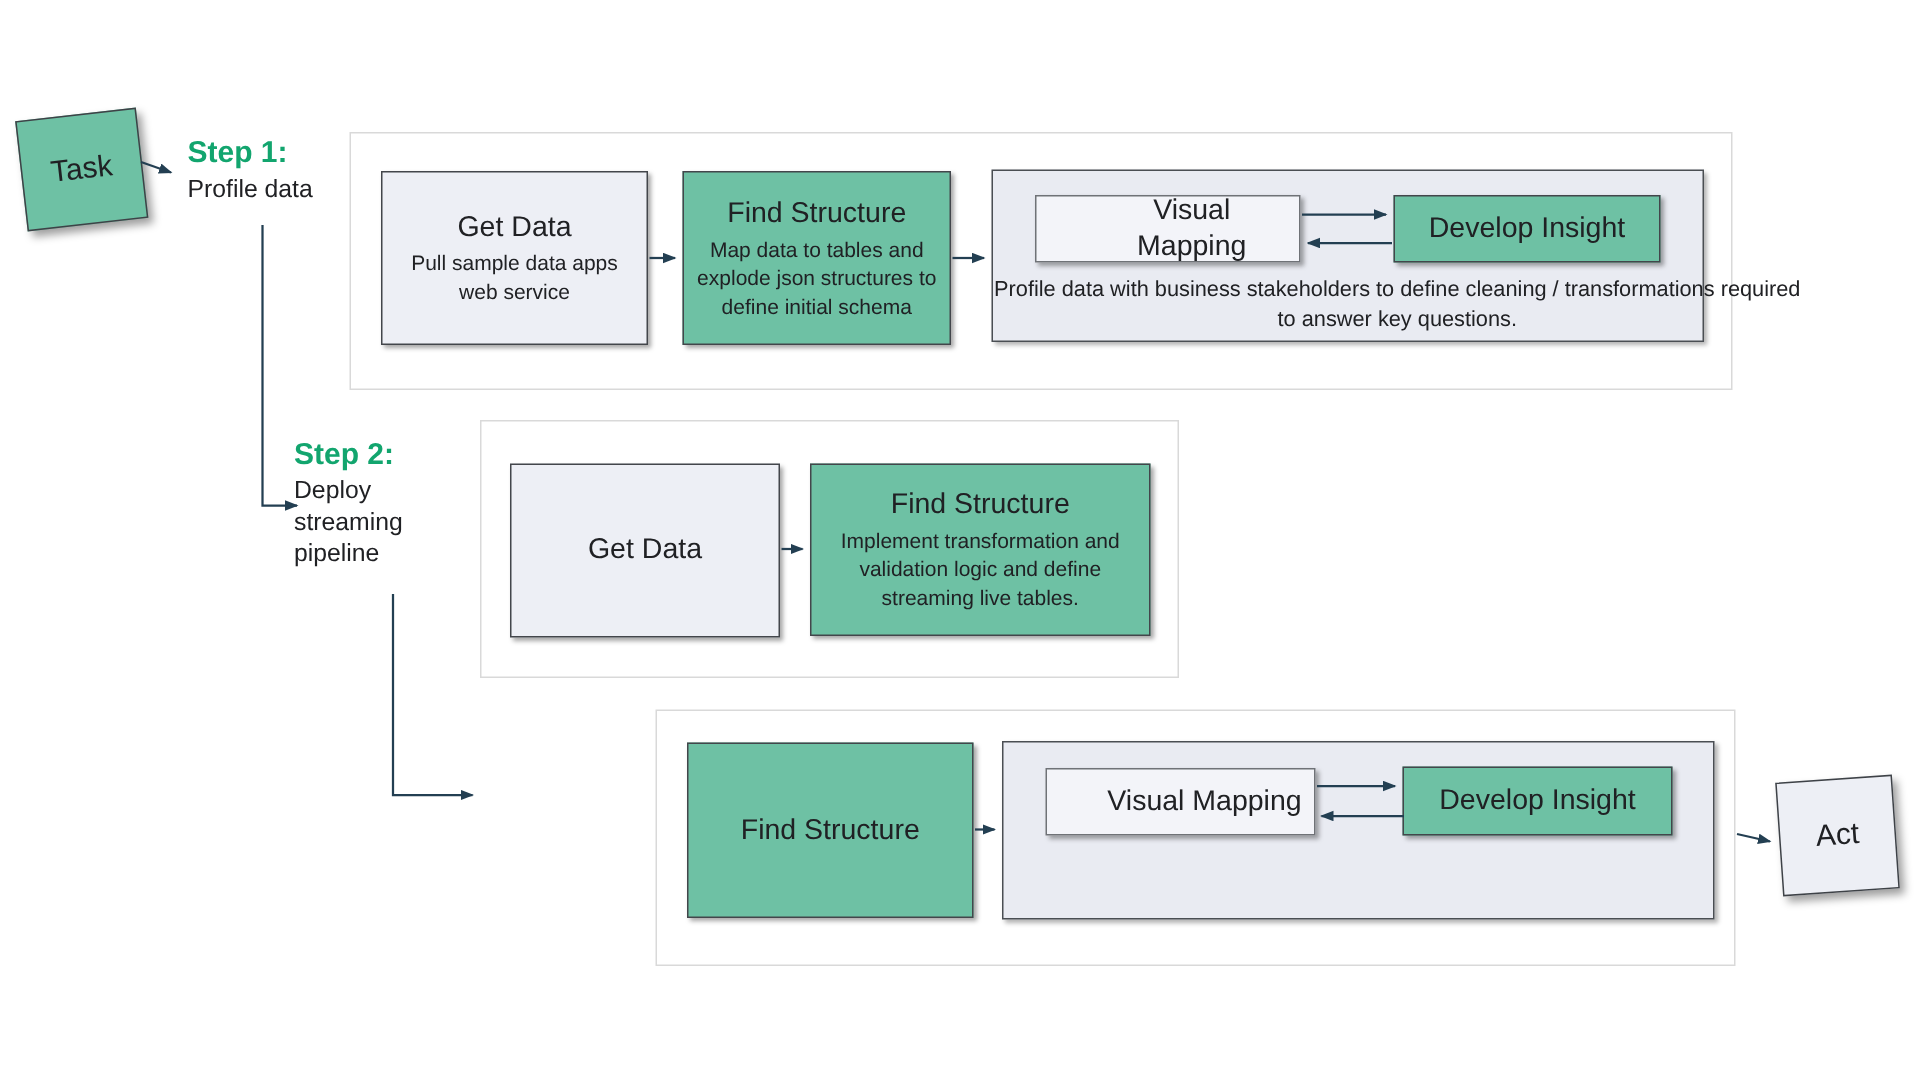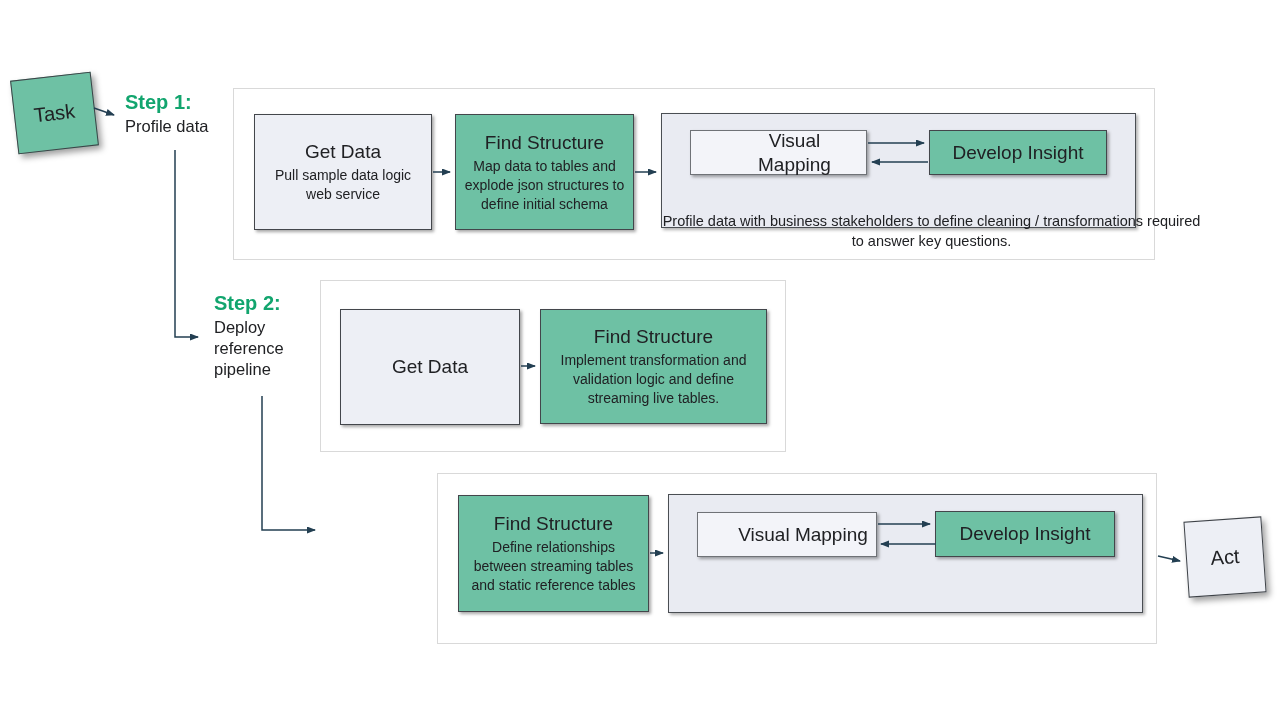--- a/index.html
+++ b/index.html
@@ -40,28 +40,28 @@
   #fs1{left:455px;top:114px;width:179px;height:116px;}
   #vm1{left:690px;top:130px;width:177px;height:45px;}
   #di1{left:929px;top:130px;width:178px;height:45px;}
   #gd2{left:340px;top:309px;width:180px;height:116px;}
   #fs2{left:540px;top:309px;width:227px;height:115px;}
   #fs3{left:458px;top:495px;width:191px;height:117px;}
   #vm3{left:697px;top:512px;width:180px;height:45px;}
   #di3{left:935px;top:511px;width:180px;height:46px;}
 
   .caption{position:absolute;text-align:center;font-size:14.5px;line-height:19.5px;color:var(--text_color);}
-  #cap1{left:661px;top:184px;width:541px;margin-top:28px;}
+  #cap1{left:661px;top:184px;width:541px;}
   #cap3{left:668px;top:563px;width:475px;}
 
   .step-label{position:absolute;}
   .step-heading{font-weight:bold;font-size:20px;line-height:24px;color:var(--step_heading_green);}
   .step-sub{font-size:16.5px;line-height:21px;color:var(--text_color);margin-top:2px;}
   #label1{left:125px;top:90px;width:110px;}
-  #label2{left:214px;top:291px;width:100px;}
+  #label2{left:196px;top:291px;width:100px;}
   #label3{left:330px;top:482px;width:95px;}
 
   .note{position:absolute;display:flex;align-items:center;justify-content:center;
         font-size:20px;border:1.5px solid #3E4247;box-shadow:3px 4px 6px rgba(0,0,0,.38);}
   .note-task{left:14px;top:76px;width:81px;height:74px;background:var(--green_fill);
              transform:rotate(-6.5deg);}
   .note-act{left:1186px;top:519px;width:78px;height:76px;background:var(--gray_fill);
             transform:rotate(-4deg);}
 
   .overlay{position:absolute;left:0;top:0;pointer-events:none;}
@@ -79,26 +79,26 @@
 
   <div class="panel" id="panel1"></div>
   <div class="panel" id="panel3"></div>
 
   <div class="step-label" id="label1">
     <div class="step-heading">Step 1:</div>
     <div class="step-sub">Profile data</div>
   </div>
   <div class="step-label" id="label2">
     <div class="step-heading">Step 2:</div>
-    <div class="step-sub">Deploy reference pipeline</div>
+    <div class="step-sub">Deploy streaming pipeline</div>
   </div>
 
   <div class="box gray" id="gd1">
     <div class="title">Get Data</div>
-    <div class="body">Pull sample data logic web service</div>
+    <div class="body">Pull sample data apps web service</div>
   </div>
   <div class="box green" id="fs1">
     <div class="title">Find Structure</div>
     <div class="body">Map data to tables and explode json structures to define initial schema</div>
   </div>
   <div class="box light" id="vm1">
     <div class="title">Visual Mapping</div>
   </div>
   <div class="box green" id="di1">
     <div class="title">Develop Insight</div>
@@ -108,21 +108,20 @@
   <div class="box gray" id="gd2">
     <div class="title">Get Data</div>
   </div>
   <div class="box green" id="fs2">
     <div class="title">Find Structure</div>
     <div class="body">Implement transformation and validation logic and define streaming live tables.</div>
   </div>
 
   <div class="box green" id="fs3">
     <div class="title">Find Structure</div>
-    <div class="body">Define relationships between streaming tables and static reference tables</div>
   </div>
   <div class="box light" id="vm3">
     <div class="title">Visual Mapping</div>
   </div>
   <div class="box green" id="di3">
     <div class="title">Develop Insight</div>
   </div>
 
   <div class="note note-task">
     <span>Task</span>

